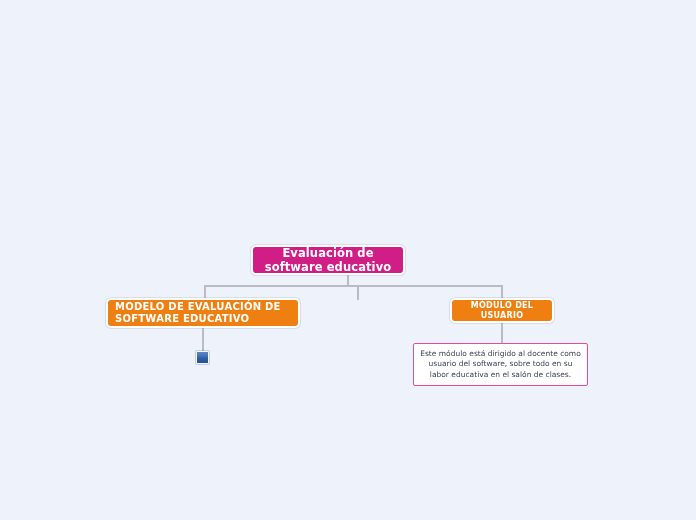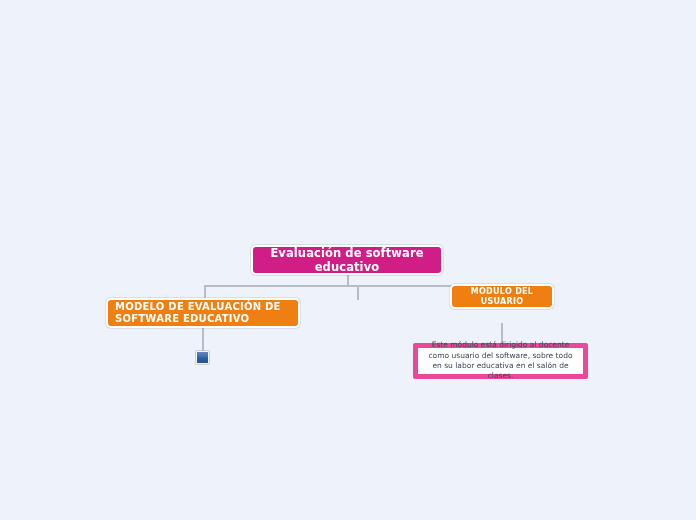--- a/index.html
+++ b/index.html
@@ -41,21 +41,21 @@
   .node .label {
     display: block;
     width: 100%;
     line-height: 1.25;
   }
 
   
   #node-root {
     left: 251px;
     top: 245px;
-    width: 192px;
+    width: 154px;
     height: 30px;
     background: #d11e86;
     justify-content: center;
   }
   #node-root .label {
     color: #ffffff;
     font-size: 11.5px;
     font-weight: bold;
     text-align: center;
     letter-spacing: 0.1px;
@@ -91,45 +91,45 @@
     color: #ffffff;
     font-size: 9px;
     font-weight: bold;
     text-align: center;
     letter-spacing: 0.2px;
   }
 
   
   #node-modulo {
     left: 450px;
-    top: 284px;
+    top: 298px;
     width: 104px;
     height: 25px;
     background: #ef7f10;
     justify-content: center;
   }
   #node-modulo .label {
     color: #ffffff;
     font-size: 8px;
     font-weight: bold;
     text-align: center;
     letter-spacing: 0.3px;
     text-transform: uppercase;
   }
 
   
   #note-modulo {
     position: absolute;
     left: 413px;
     top: 343px;
     width: 175px;
-    height: 36px;
+    height: 43px;
     box-sizing: border-box;
     background: #ffffff;
-    border: 5px solid #ec4899;
+    border: 1px solid #ec4899;
     border-radius: 2px;
     display: flex;
     align-items: center;
     justify-content: center;
     padding: 2px 5px;
   }
   #note-modulo .note-text {
     color: #3b4455;
     font-size: 7.5px;
     line-height: 1.38;

